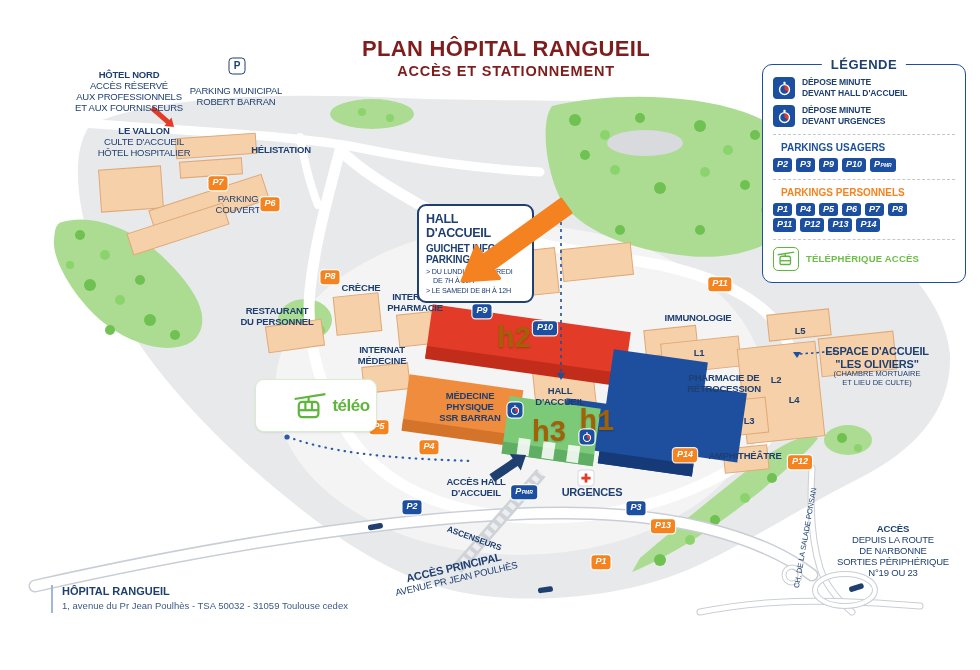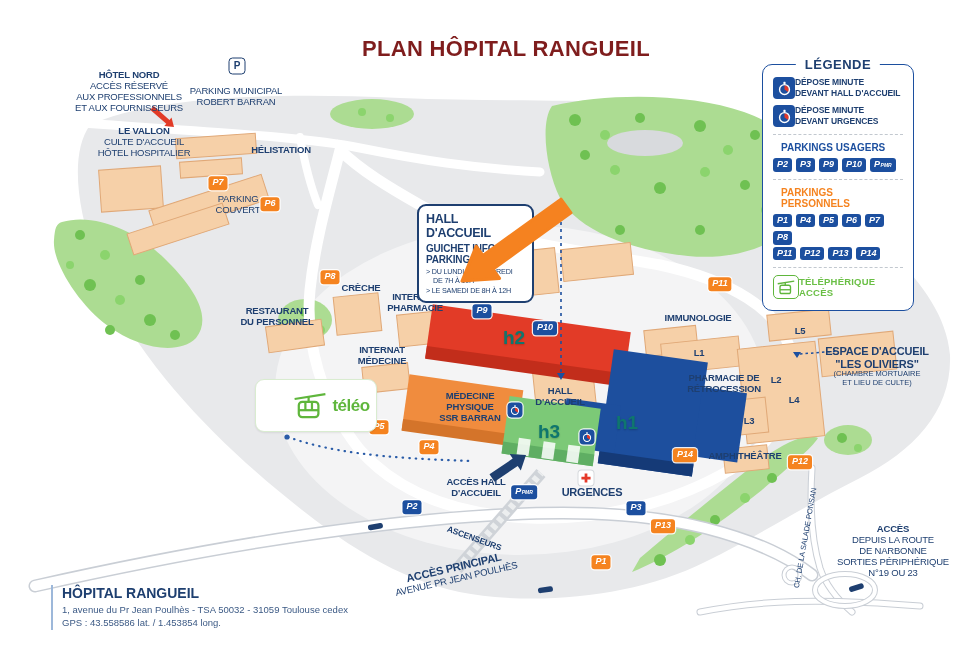--- a/index.html
+++ b/index.html
@@ -10,21 +10,21 @@
 
   
   #label-layer,#badge-layer{position:absolute;inset:0;pointer-events:none;}
   .lbl{position:absolute;transform:translate(-50%,-50%);color:#1e3f70;
        font-weight:bold;font-size:9.5px;line-height:1.15;text-align:center;
        letter-spacing:-0.2px;white-space:nowrap;}
   .lbl.reg{font-weight:normal;}
   .lbl.sm{font-size:7.5px;font-weight:normal;letter-spacing:0;}
   .lbl.smb{font-size:8.5px;}
   .lbl.lg{font-size:11px;}
-  .lbl.hname{font-size:19px;color:#0f766e;letter-spacing:0;text-shadow:0 1px 2px rgba(0,0,0,.2);}
+  .lbl.hname{font-size:29px;color:#a16207;letter-spacing:0;text-shadow:0 1px 2px rgba(0,0,0,.2);}
   .lbl .ln.nb{font-weight:normal;}
   .lbl.lg .ln.nb{font-size:9.5px;}
 
   
   .pb{display:inline-flex;align-items:baseline;background:#1c4f9f;color:#fff;
       font-style:italic;font-weight:bold;font-size:9px;line-height:1;
       padding:2px 4px 2.5px;border-radius:3px;box-shadow:0 0 0 1.2px rgba(255,255,255,.9);}
   .pb.orange{background:#f5831f;}
   .pb .sub{font-size:5px;font-weight:bold;margin-left:.5px;}
   .pb.on-map{position:absolute;transform:translate(-50%,-50%);}
@@ -41,25 +41,25 @@
       background:#fff;color:#1e3f70;font-weight:bold;font-size:10px;line-height:13px;
       text-align:center;transform:translate(-50%,-50%);}
 
   
   #title{position:absolute;left:506px;top:36px;transform:translateX(-50%);
          text-align:center;color:#7f1d1d;white-space:nowrap;}
   #title .t1{font-size:22px;font-weight:bold;letter-spacing:.3px;}
   #title .t2{font-size:14.5px;font-weight:bold;letter-spacing:.8px;margin-top:1px;}
 
   
-  #legend{position:absolute;left:762px;top:64px;width:152px;border:1.6px solid #1c4f9f;
+  #legend{position:absolute;left:762px;top:64px;width:204px;border:1.6px solid #1c4f9f;
           border-radius:10px;background:#fff;padding:12px 10px 9px;box-sizing:border-box;z-index:20;}
   #legend .lg-title{position:absolute;top:-8px;left:50%;transform:translateX(-50%);
           background:#fff;padding:0 9px;color:#1e3f70;font-weight:bold;font-size:13px;letter-spacing:.5px;}
-  .lg-row{display:flex;align-items:center;margin-bottom:6px;}
+  .lg-row{display:flex;align-items:center;gap:7px;margin-bottom:6px;}
   .lg-row .txt{color:#1e3f70;font-weight:bold;font-size:8.5px;line-height:1.25;letter-spacing:-0.1px;}
   .lg-sep{border:none;border-top:1.4px dashed #c2c8cf;margin:7px 0;}
   .lg-cap{font-weight:bold;font-size:10px;letter-spacing:0;margin:0 0 5px;padding-left:8px;}
   .lg-cap.blue{color:#1c4f9f;}
   .lg-cap.orange{color:#f5831f;}
   .lg-badges{display:flex;gap:4px;flex-wrap:wrap;margin-bottom:2px;}
   .teleo-ic{width:24px;height:22px;border:1.6px solid #5fb63c;border-radius:5px;background:#fff;
        display:flex;align-items:center;justify-content:center;flex:none;}
   #legend .teleo-txt{color:#6abf45;font-weight:bold;font-size:9.5px;letter-spacing:.2px;}
 
@@ -74,21 +74,21 @@
 
   
   #teleo-box{position:absolute;left:255px;top:379px;width:89px;height:51px;background:#fff;
        border:1.5px solid #d9ecd0;border-radius:9px;box-shadow:0 1px 2px rgba(0,0,0,.08);
        display:flex;align-items:center;justify-content:center;gap:5px;z-index:15;padding-left:31px;}
   #teleo-box .teleo-word{color:#5fb63c;font-weight:bold;font-size:17px;letter-spacing:-0.5px;}
 
   
   #footer{position:absolute;left:51px;top:585px;border-left:2px solid #9db8da;
           padding-left:9px;color:#1e3f70;z-index:20;}
-  #footer .f-name{font-size:14px;font-weight:bold;margin-bottom:3px;}
+  #footer .f-name{font-size:11px;font-weight:bold;margin-bottom:3px;}
   #footer .f-line{font-size:9.5px;margin-bottom:2px;color:#3c5a85;}
   #footer .f-org{font-size:11px;font-weight:bold;margin-top:6px;}
 </style>
 </head>
 <body>
 
 <div id="stage">
 
   <svg class="abs" width="980" height="670" viewBox="0 0 980 670" style="left:0;top:0;z-index:1">
 
@@ -346,21 +346,21 @@
         <div class="ln nb">DE NARBONNE</div>
         <div class="ln nb">SORTIES PÉRIPHÉRIQUE</div>
         <div class="ln nb">N°19 OU 23</div>
       </div>
       <div class="lbl sm" style="left: 806px; top: 538px; transform: translate(-50%, -50%) rotate(-80deg);">
         <div class="ln">CH. DE LA SALADE PONSAN</div>
       </div>
       <div class="lbl hname" style="left: 514px; top: 338px;">
         <div class="ln">h2</div>
       </div>
-      <div class="lbl hname" style="left: 627px; top: 423px;">
+      <div class="lbl hname" style="left: 597px; top: 423px; font-family: Liberation Mono, monospace;">
         <div class="ln">h1</div>
       </div>
       <div class="lbl hname" style="left: 549px; top: 432px;">
         <div class="ln">h3</div>
       </div>
     </div>
   <div id="badge-layer" style="z-index:12">
       <span class="pb orange on-map" style="left: 218px; top: 183px;">P7</span>
       <span class="pb orange on-map" style="left: 270px; top: 204px;">P6</span>
       <span class="pb orange on-map" style="left: 330px; top: 277px;">P8</span>
@@ -408,20 +408,21 @@
           <line x1="4" y1="13" x2="18" y2="13"></line>
         <line x1="8.7" y1="7" x2="8.7" y2="13"></line>
           <line x1="13.4" y1="7" x2="13.4" y2="13"></line>
       </svg>
     </span>
     <span class="teleo-word">téléo</span>
   </div>
 
   <div id="title">
     <div class="t1">PLAN HÔPITAL RANGUEIL</div>
+    <div class="t2">ACCÈS ET STATIONNEMENT</div>
   </div>
 
   <div id="callout">
     <div class="c-title">HALL D'ACCUEIL</div>
     <div class="c-sub">GUICHET INFOS PARKING</div>
     <div class="c-line">&gt; DU LUNDI AU VENDREDI</div>
     <div class="c-line indent">DE 7H À 19H</div>
     <div class="c-line">&gt; LE SAMEDI DE 8H À 12H</div>
   </div>
 
@@ -496,16 +497,15 @@
             <line x1="4" y1="13" x2="18" y2="13"></line>
         </svg>
       </span>
       <span class="teleo-txt">TÉLÉPHÉRIQUE ACCÈS</span>
     </div>
   </div>
 
   <div id="footer">
     <div class="f-name">HÔPITAL RANGUEIL</div>
     <div class="f-line">1, avenue du Pr Jean Poulhès - TSA 50032 - 31059 Toulouse cedex</div>
-    <div class="f-line">GPS : 43.558586 lat. / 1.453854 long.</div>
   </div>
 
 </div>
 
 </body></html>

